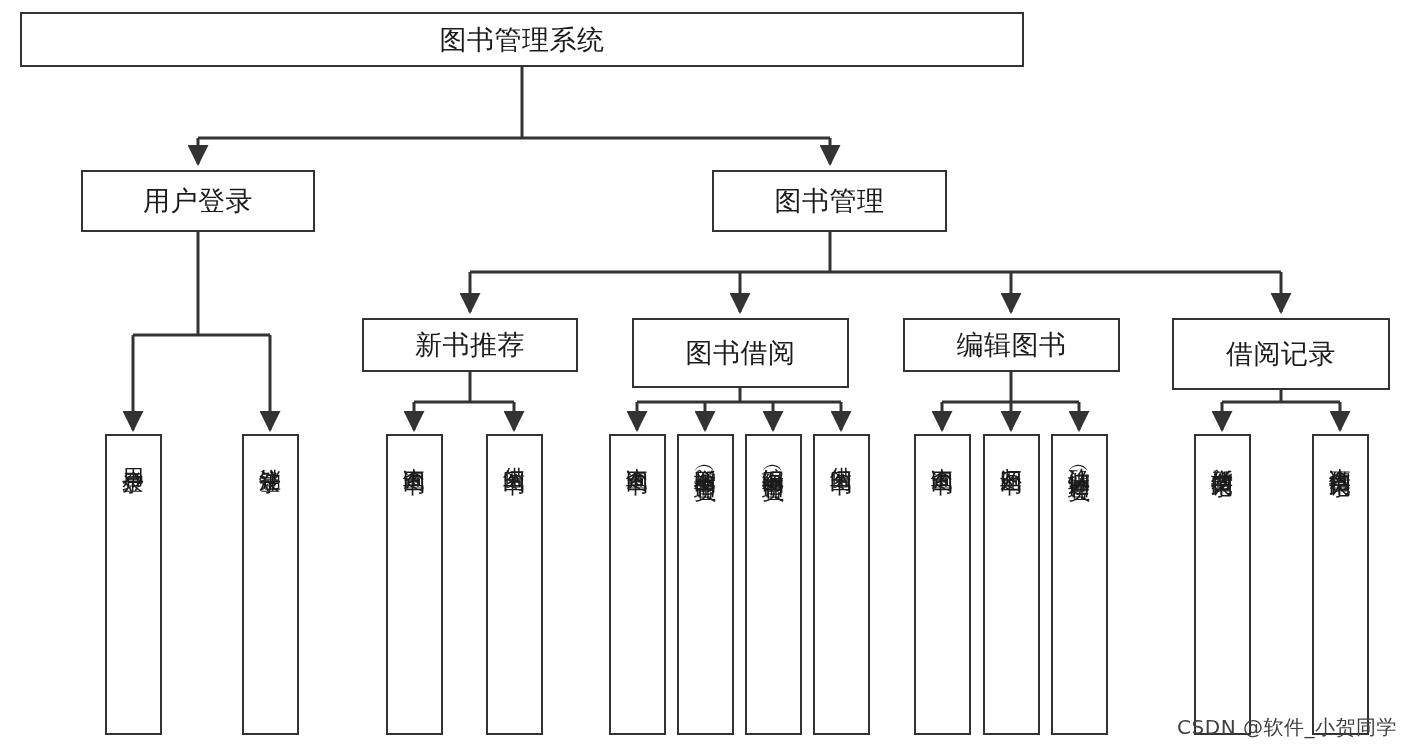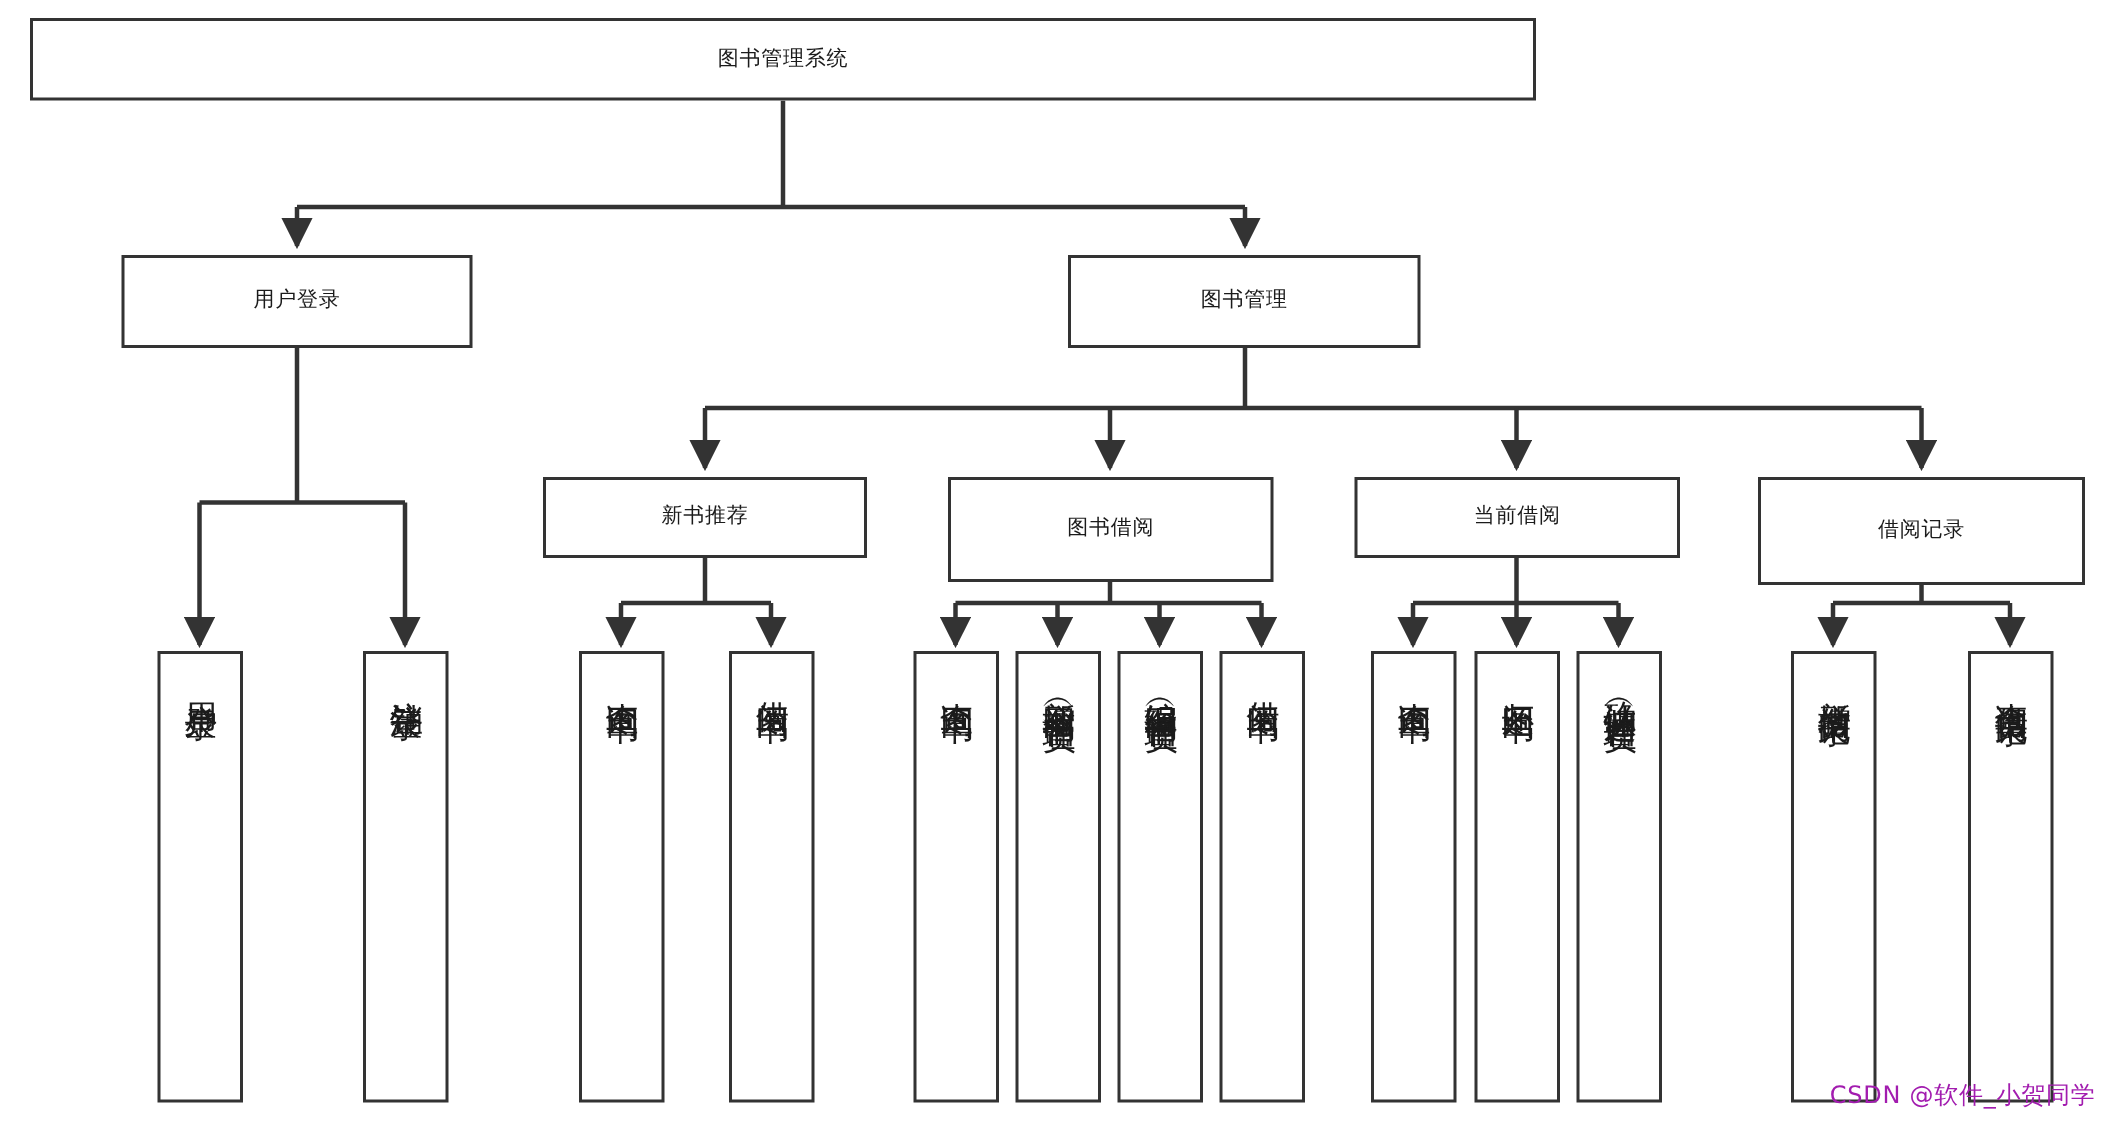--- a/index.html
+++ b/index.html
@@ -28,21 +28,21 @@
     box-sizing:border-box;
     background:#ffffff;
     border:2.5px solid #333333;
     display:flex;
     align-items:center;
     justify-content:center;
     text-align:center;
   }
   .node .label{
     display:block;
-    font-size:14px;
+    font-size:27px;
     line-height:1.25;
     letter-spacing:0.5px;
     color:#1b1b1b;
     white-space:nowrap;
   }
   
   .node.horizontal .label{
     writing-mode:horizontal-tb;
   }
   
@@ -56,22 +56,22 @@
     text-orientation:upright;
     font-size:22px;
     line-height:1.05;
     letter-spacing:2px;
     white-space:nowrap;
   }
   #watermark{
     position:absolute;
     right:8px;
     bottom:6px;
-    font-size:16px;
-    color:#a21caf;
+    font-size:20px;
+    color:#404040;
     letter-spacing:0.5px;
     user-select:none;
     white-space:nowrap;
   }
 </style>
 </head>
 <body>
 
 <div id="diagram">
 
@@ -136,21 +136,21 @@
     <span class="label">图书管理</span>
   </div>
 
   <div class="node horizontal" style="left:362px; top:318px; width:216px; height:54px;">
     <span class="label">新书推荐</span>
   </div>
   <div class="node horizontal" style="left:632px; top:318px; width:217px; height:70px;">
     <span class="label">图书借阅</span>
   </div>
   <div class="node horizontal" style="left:903px; top:318px; width:217px; height:54px;">
-    <span class="label">当前借阅</span>
+    <span class="label">编辑图书</span>
   </div>
   <div class="node horizontal" style="left:1172px; top:318px; width:218px; height:72px;">
     <span class="label">借阅记录</span>
   </div>
 
   <div class="node vertical" style="left:105px; top:434px; width:57px; height:301px;">
     <span class="label">用户登录</span>
   </div>
   <div class="node vertical" style="left:242px; top:434px; width:57px; height:301px;">
     <span class="label">注销登录</span>

